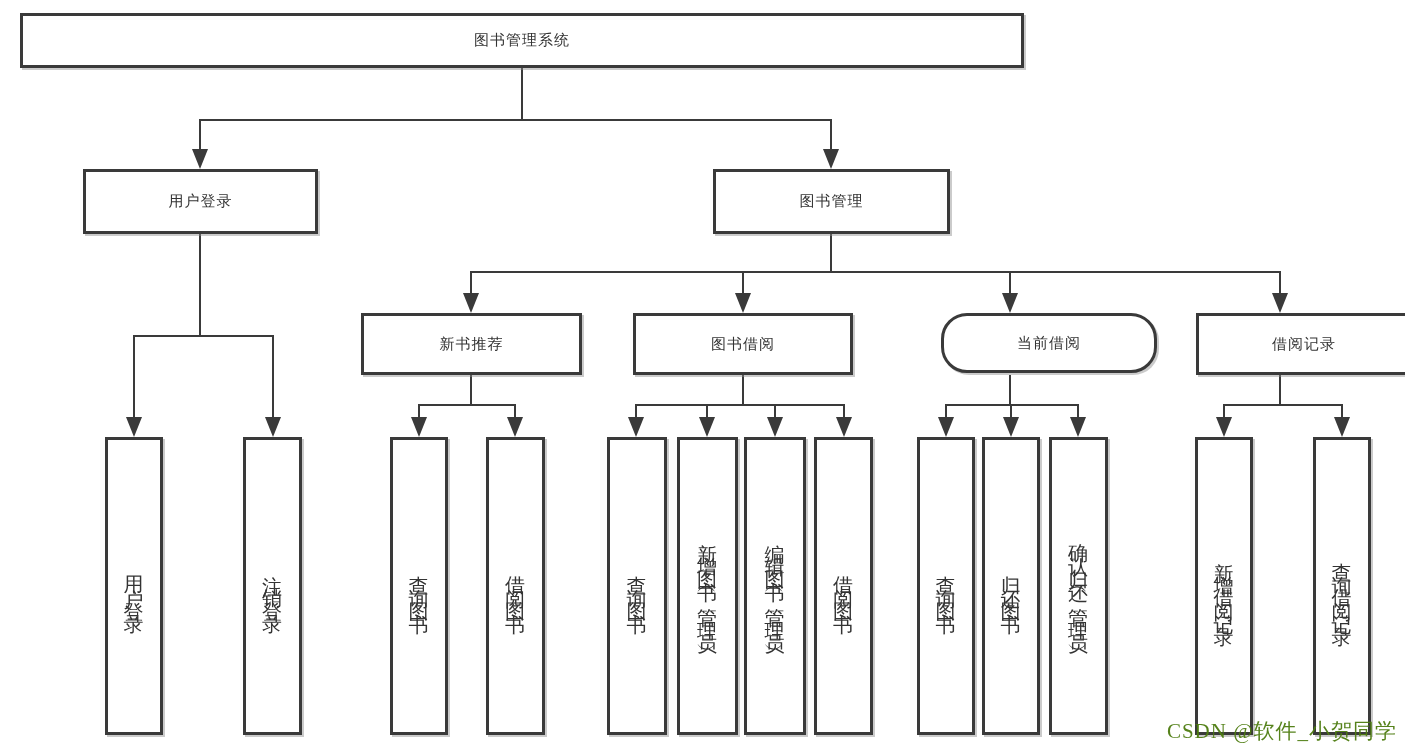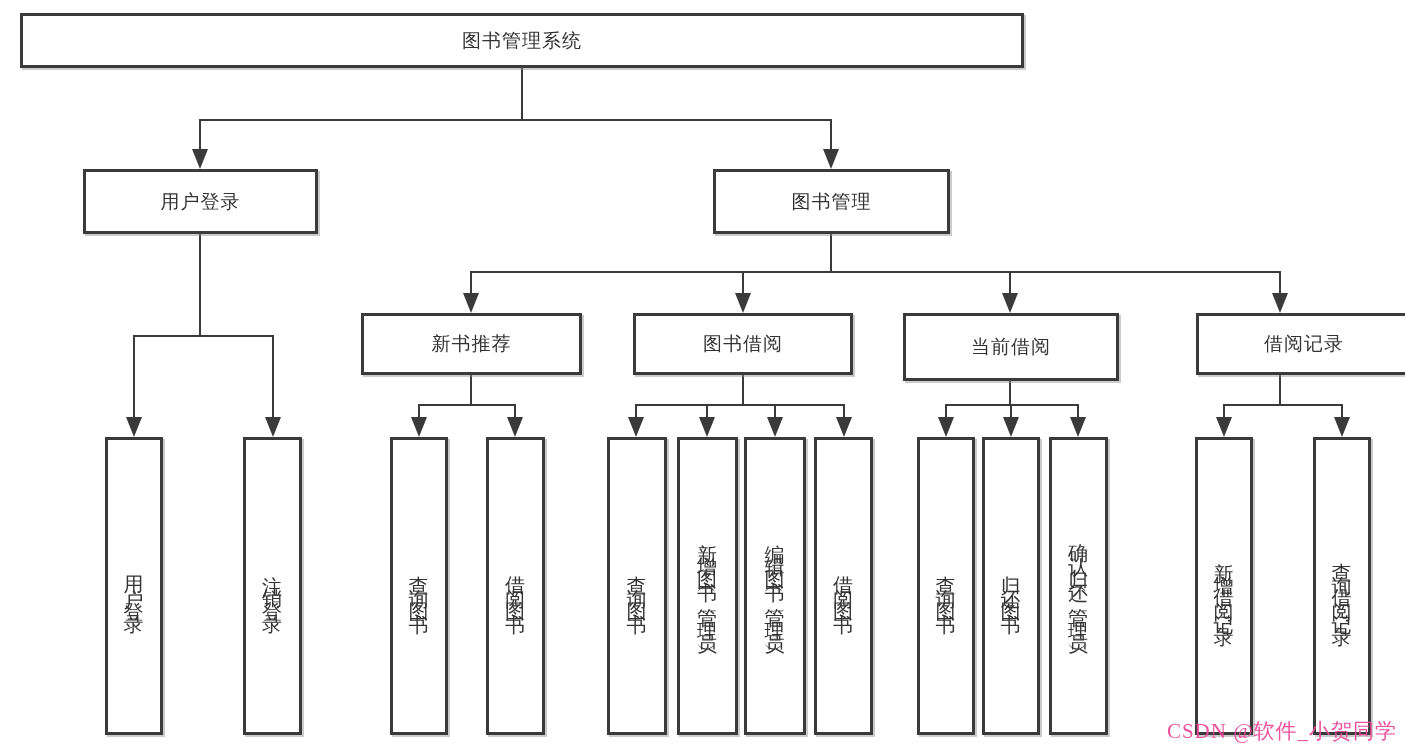--- a/index.html
+++ b/index.html
@@ -5,29 +5,29 @@
   html,body{margin:0;padding:0;background:#ffffff;}
   #stage{
     position:relative;width:1405px;height:747px;background:#ffffff;overflow:hidden;
     font-family:"Liberation Serif","DejaVu Serif",serif;
   }
   #connectors{position:absolute;left:0;top:0;z-index:1;}
   .box{
     position:absolute;z-index:2;box-sizing:border-box;background:#ffffff;
     border:3px solid #3a3a3a;box-shadow:2px 2px 0 rgba(140,140,140,.45);
     display:flex;align-items:center;justify-content:center;
-    color:#333333;font-size:19px;letter-spacing:1px;white-space:nowrap;
+    color:#333333;font-size:15px;letter-spacing:1px;white-space:nowrap;
   }
   .vbox{
     writing-mode:vertical-rl;text-orientation:mixed;
     letter-spacing:13px;line-height:1;font-size:20px;
   }
   #watermark{
     position:absolute;right:8px;bottom:2px;z-index:6;
-    color:#ec4899;font-size:21px;letter-spacing:1px;opacity:.95;
+    color:#4d7c0f;font-size:21px;letter-spacing:1px;opacity:.95;
   }
 </style>
 </head>
 <body>
 
 <div id="stage">
 
   <svg id="connectors" width="1405" height="747" viewBox="0 0 1405 747">
     <g stroke="#3a3a3a" stroke-width="2.5" fill="none" shape-rendering="crispEdges">
 
@@ -94,21 +94,21 @@
     </g>
   </svg>
 
   <div class="box" style="left:20px;top:13px;width:1004px;height:55px;">图书管理系统</div>
 
   <div class="box" style="left:83px;top:169px;width:235px;height:65px;">用户登录</div>
   <div class="box" style="left:361px;top:313px;width:221px;height:62px;">新书推荐</div>
 
   <div class="box" style="left:713px;top:169px;width:237px;height:65px;">图书管理</div>
   <div class="box" style="left:633px;top:313px;width:220px;height:62px;">图书借阅</div>
-  <div class="box" style="left:903px;top:313px;width:216px;height:68px;">当前借阅</div>
+  <div class="box" style="left:941px;top:313px;width:216px;height:60px;border-radius:26px;">当前借阅</div>
   <div class="box" style="left:1172px;top:313px;width:216px;height:62px;margin-left:24px;">借阅记录</div>
 
   <div class="box vbox" style="left:105px;top:437px;width:58px;height:298px;">用户登录</div>
   <div class="box vbox" style="left:243px;top:437px;width:59px;height:298px;">注销登录</div>
 
   <div class="box vbox" style="left:390px;top:437px;width:58px;height:298px;">查询图书</div>
   <div class="box vbox" style="left:486px;top:437px;width:59px;height:298px;">借阅图书</div>
 
   <div class="box vbox" style="left:607px;top:437px;width:60px;height:298px;">查询图书</div>
   <div class="box vbox" style="left:677px;top:437px;width:61px;height:298px;">新增图书（管理员）</div>

